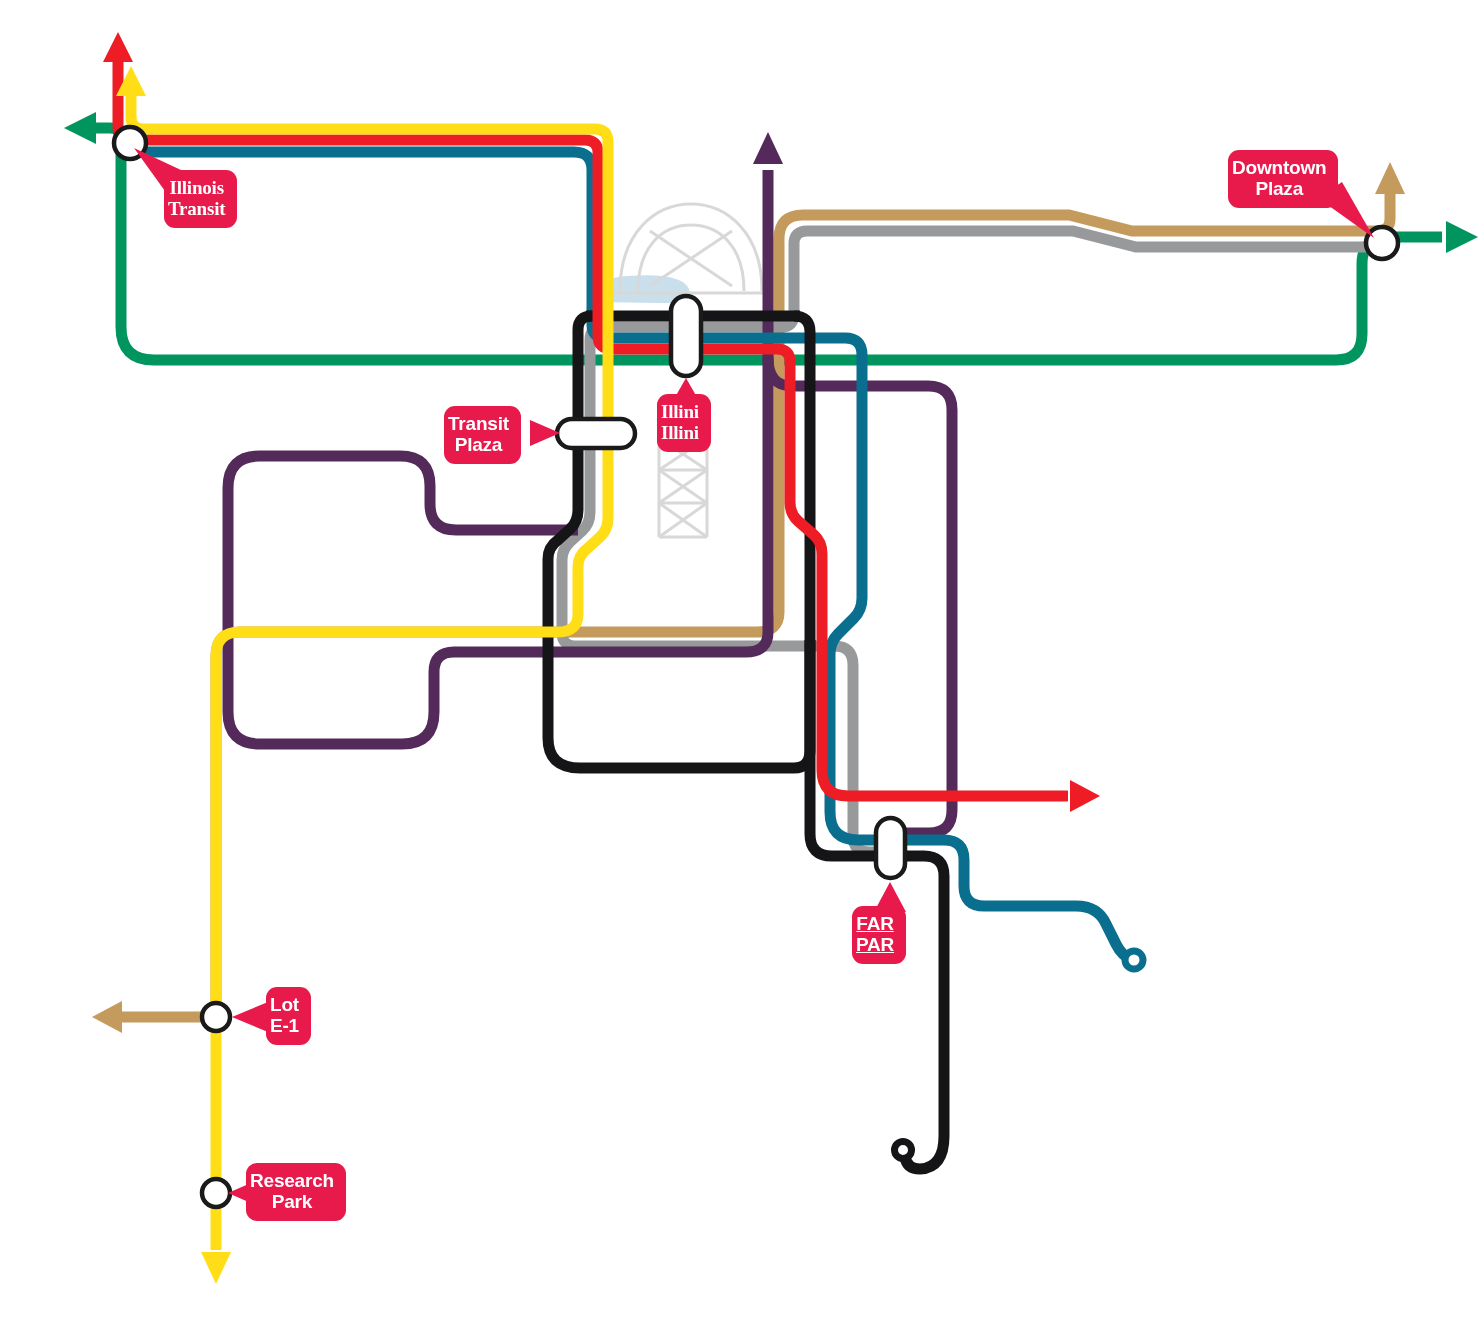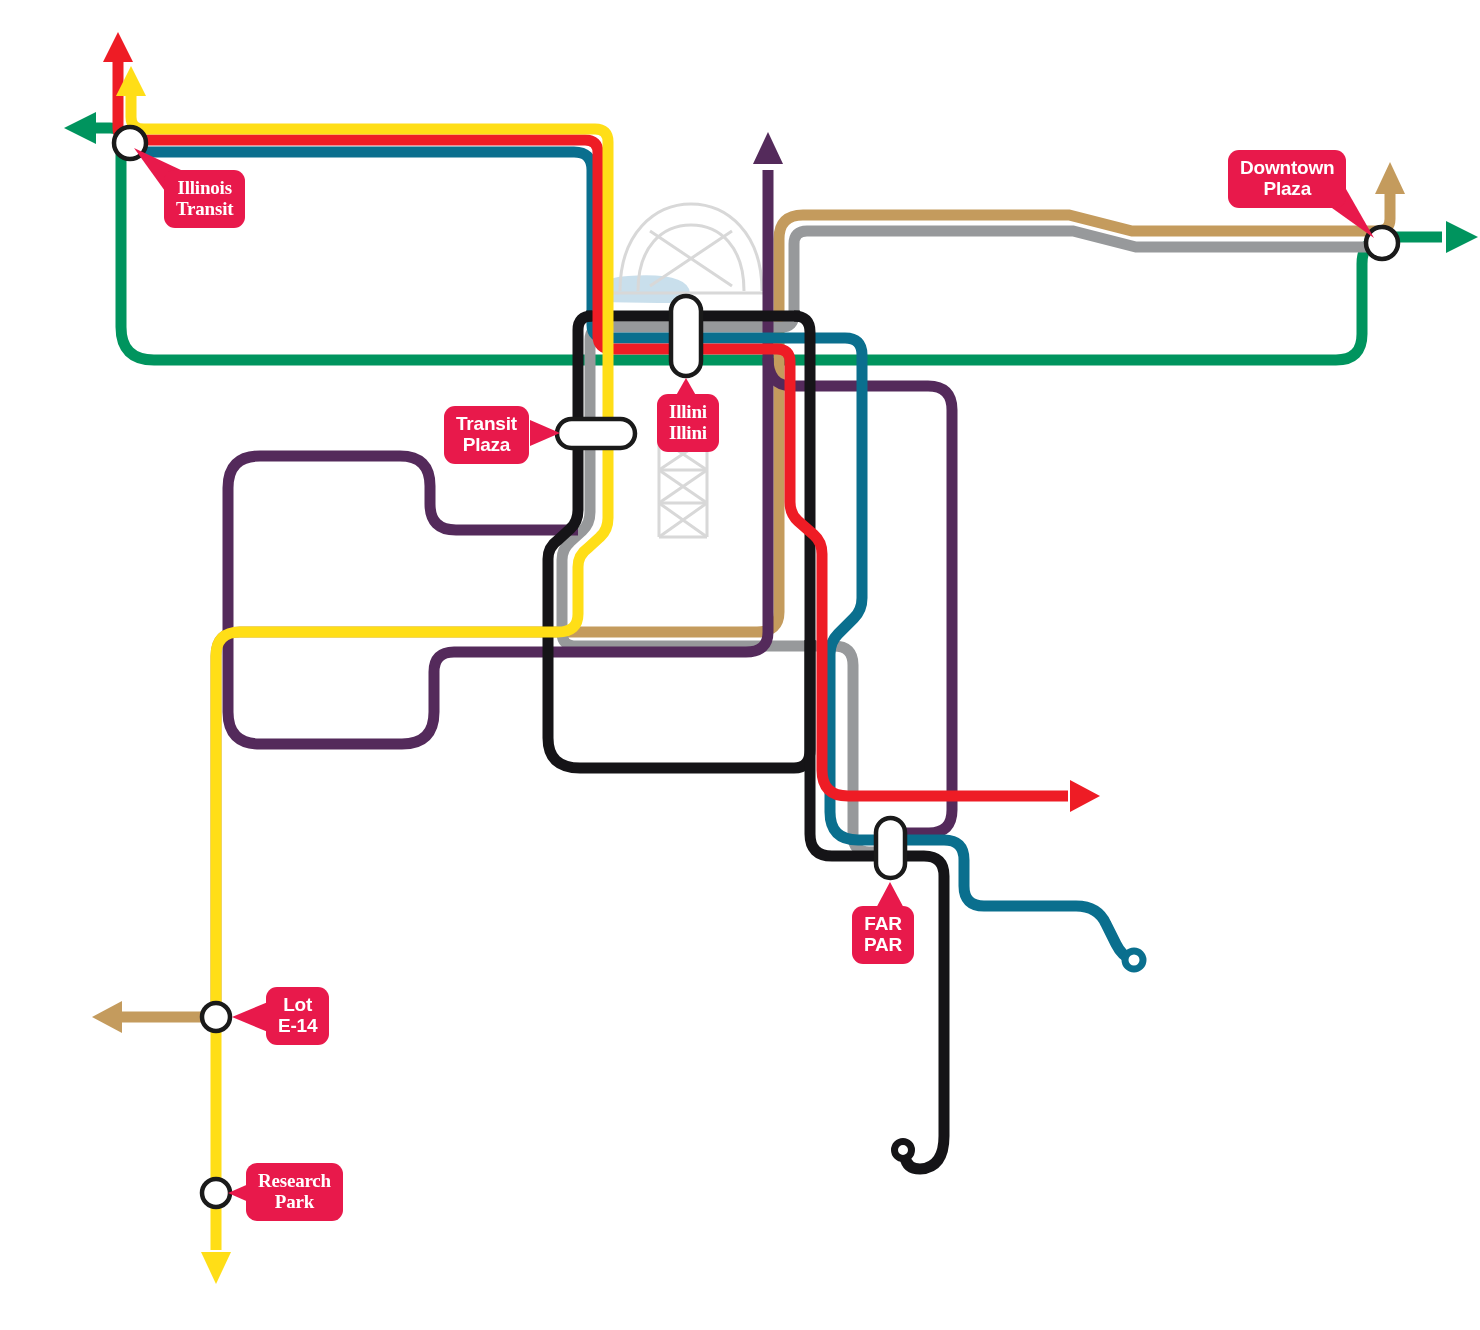--- a/index.html
+++ b/index.html
@@ -7,21 +7,21 @@
     position:relative;width:1480px;height:1330px;background:#ffffff;overflow:hidden;
     font-family:"Liberation Sans",sans-serif;
   }
   .stage svg{position:absolute;left:0;top:0;z-index:1;}
   .badge{
     position:absolute;z-index:2;
     background:var(--label-bg,#e8194b);
     color:#fff;
     font-weight:700;font-size:19px;line-height:1.12;
     letter-spacing:-0.2px;
-    padding:7px 12px 8px 12px;border-radius:11px;text-align:center;white-space:nowrap;
+    padding:7px 12px 8px 4px;border-radius:11px;text-align:center;white-space:nowrap;
   }
 </style>
 </head>
 <body>
 
 <div class="stage">
 
 <svg width="1480" height="1330" viewBox="0 0 1480 1330" xmlns="http://www.w3.org/2000/svg">
 
   <g fill="none" stroke-width="3">
@@ -120,28 +120,28 @@
   <div class="badge" style="left:444px;top:406px;">
     <div>Transit</div>
     <div>Plaza</div>
   </div>
 
   <div class="badge" style="left:657px;top:394px;font-family:Liberation Serif, serif;">
     <div>Illini</div>
     <div>Illini</div>
   </div>
 
-  <div class="badge" style="left:852px;top:906px;">
+  <div class="badge" style="left:852px;top:906px;text-decoration:underline;">
     <div>FAR</div>
     <div>PAR</div>
   </div>
 
   <div class="badge" style="left:266px;top:987px;">
     <div>Lot</div>
-    <div>E-14</div>
+    <div>E-1</div>
   </div>
 
-  <div class="badge" style="left:246px;top:1163px;font-family:Liberation Serif, serif;">
+  <div class="badge" style="left:246px;top:1163px;">
     <div>Research</div>
     <div>Park</div>
   </div>
 
 </div>
 
 </body></html>

